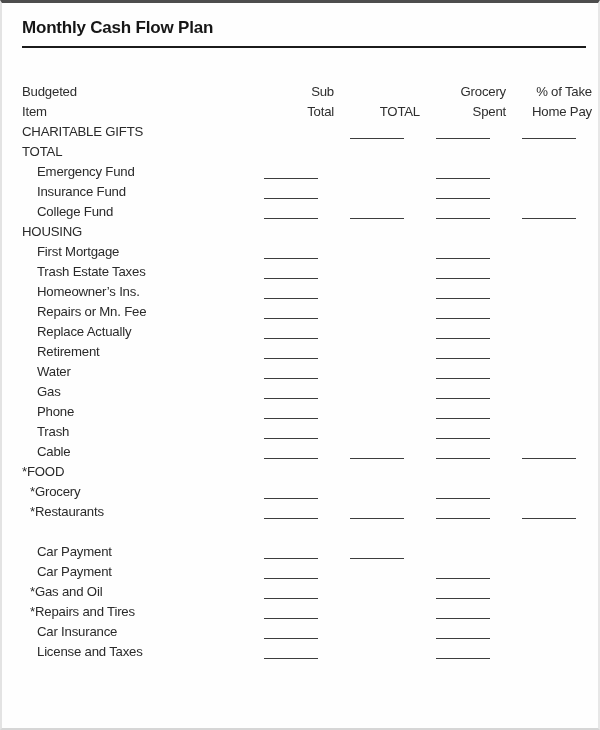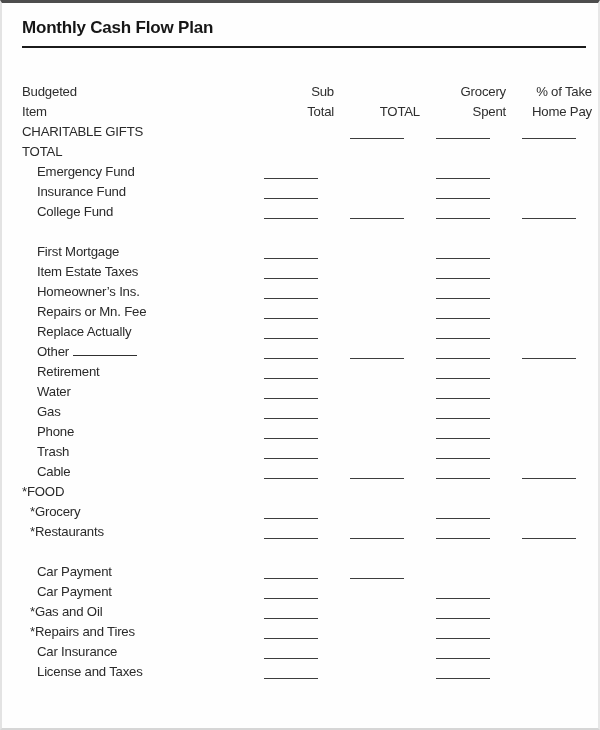--- a/index.html
+++ b/index.html
@@ -157,38 +157,39 @@
           <span class="blank"></span>
         </div>
         <div class="val">
           <span class="blank"></span>
         </div>
         <div class="val">
           <span class="blank"></span>
         </div>
       </div>
       <div class="grid row">
+        <div class="label section"><span>HOUSING</span></div>
         <div class="val"></div>
         <div class="val"></div>
         <div class="val"></div>
         <div class="val"></div>
       </div>
       <div class="grid row">
         <div class="label item"><span>First Mortgage</span></div>
         <div class="val">
           <span class="blank"></span>
         </div>
         <div class="val"></div>
         <div class="val">
           <span class="blank"></span>
         </div>
         <div class="val"></div>
       </div>
       <div class="grid row">
-        <div class="label item"><span>Item Estate Taxes</span></div>
+        <div class="label item"><span>Trash Estate Taxes</span></div>
         <div class="val">
           <span class="blank"></span>
         </div>
         <div class="val"></div>
         <div class="val">
           <span class="blank"></span>
         </div>
         <div class="val"></div>
       </div>
       <div class="grid row">
@@ -218,35 +219,20 @@
         <div class="val">
           <span class="blank"></span>
         </div>
         <div class="val"></div>
         <div class="val">
           <span class="blank"></span>
         </div>
         <div class="val"></div>
       </div>
       <div class="grid row">
-        <div class="label item"><span>Other</span><span class="inline-blank"></span></div>
-        <div class="val">
-          <span class="blank"></span>
-        </div>
-        <div class="val">
-          <span class="blank"></span>
-        </div>
-        <div class="val">
-          <span class="blank"></span>
-        </div>
-        <div class="val">
-          <span class="blank"></span>
-        </div>
-      </div>
-      <div class="grid row">
         <div class="label item"><span>Retirement</span></div>
         <div class="val">
           <span class="blank"></span>
         </div>
         <div class="val"></div>
         <div class="val">
           <span class="blank"></span>
         </div>
         <div class="val"></div>
       </div>

